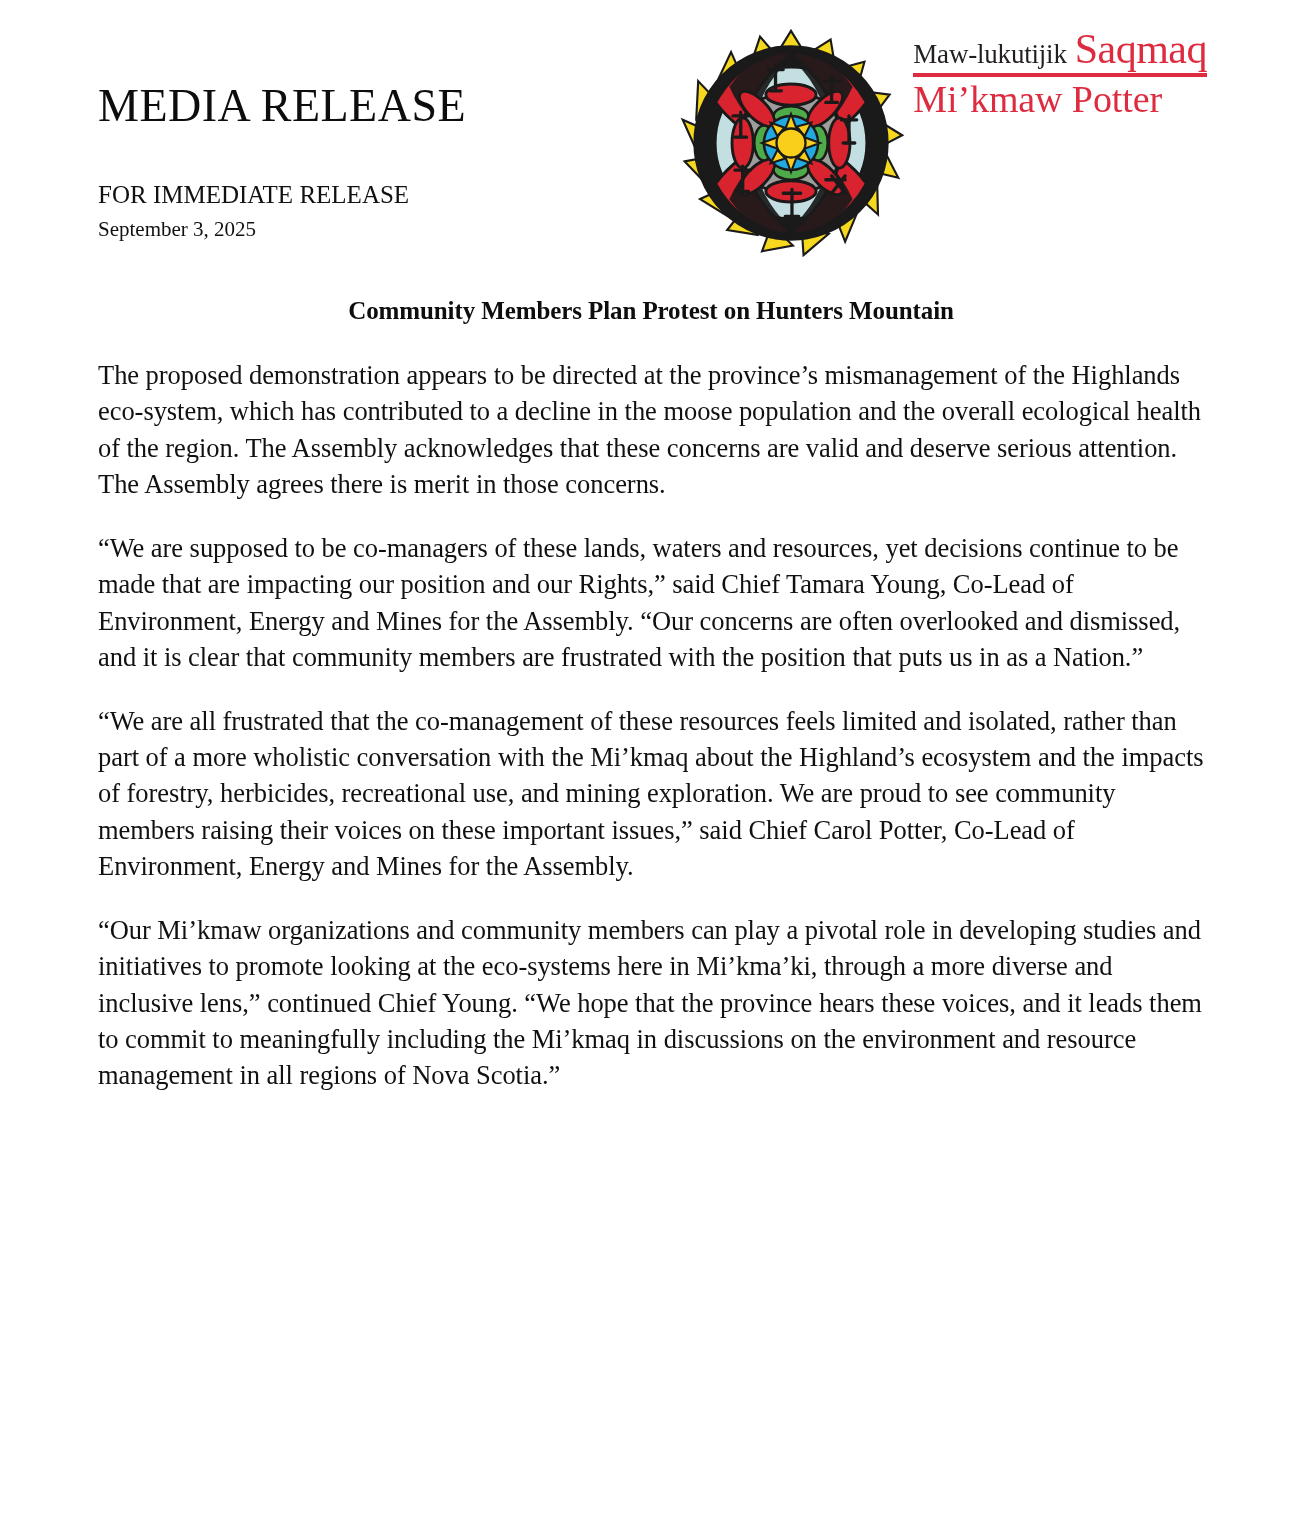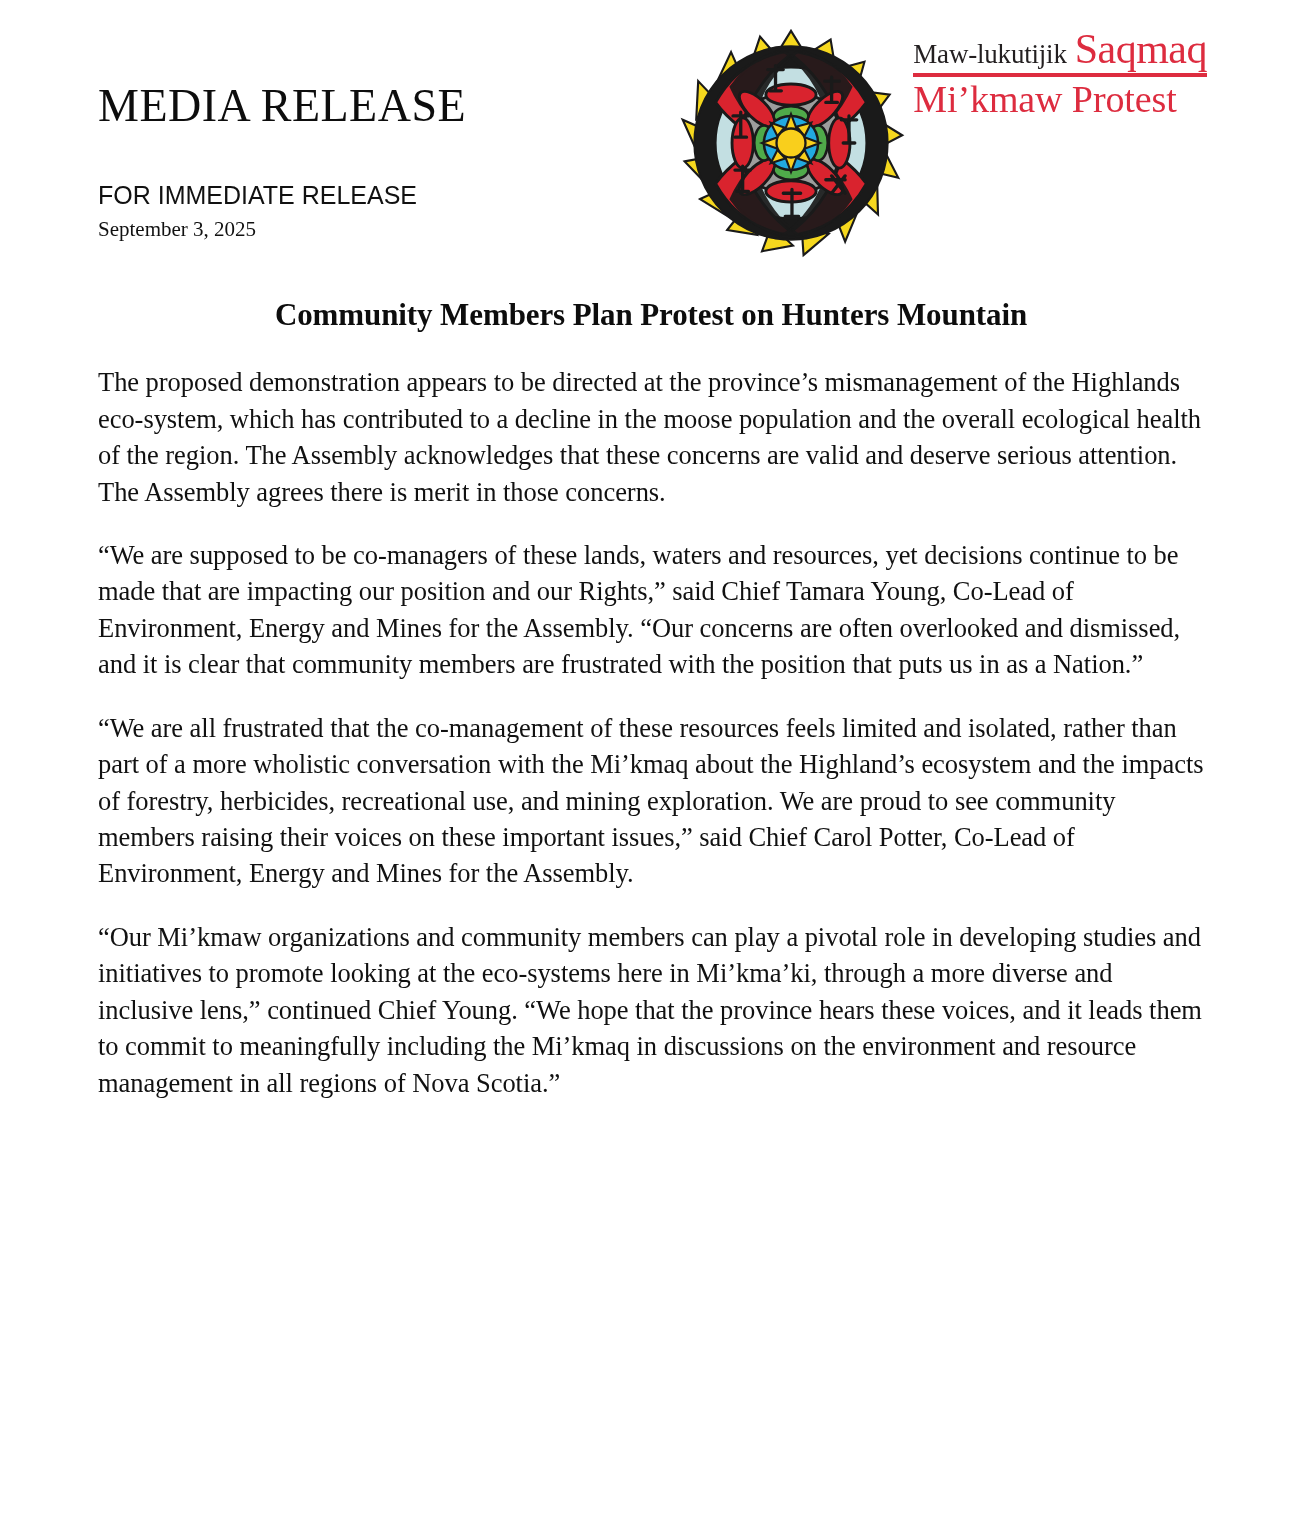--- a/index.html
+++ b/index.html
@@ -43,21 +43,21 @@
     font-size: 46px;
     font-weight: 400;
     letter-spacing: 0.5px;
     line-height: 1.05;
     color: #0d0d0d;
     margin: 0;
     white-space: nowrap;
   }
 
   .for-immediate {
-    font-family: Liberation Sans, sans-serif;
+    font-family: Liberation Serif, serif;
     font-size: 25px;
     line-height: 1.30;
     color: #111111;
     margin-top: 49px;
     white-space: nowrap;
   }
 
   .release-date {
     font-family: "Liberation Serif", "DejaVu Serif", serif;
     font-size: 21px;
@@ -135,21 +135,21 @@
   
   .body-wrap {
     padding: 0 108px 0 98px;
     margin-top: 16px;
   }
 
   .headline {
     text-align: center;
     font-family: "Liberation Serif", "DejaVu Serif", serif;
     font-weight: bold;
-    font-size: 31px;
+    font-size: 25px;
     color: #0d0d0d;
     letter-spacing: -0.1px;
     margin: 0 0 31px 0;
     line-height: 1.2;
   }
 
   p.body-para {
     font-family: "Liberation Serif", "DejaVu Serif", serif;
     font-size: 26.5px;
     line-height: 1.375;
@@ -262,21 +262,21 @@
           <path d="M112 172 L130 172 M121 168 L121 196 M114 196 L128 196"></path>
           <path d="M156 158 L176 158 M162 154 L176 172 M176 154 L162 172"></path>
         </g>
       </svg>
 
       <div class="logo-wordmark">
         <div class="wm-line1">
           <span class="wm-maw">Maw-lukutijik</span><span class="wm-saqmaq">Saqmaq</span>
         </div>
         <div class="wm-rule"></div>
-        <div class="wm-line3">Mi’kmaw Protest</div>
+        <div class="wm-line3">Mi’kmaw Potter</div>
       </div>
 
     </div>
   </div>
 
   <div class="body-wrap">
 
     <h2 class="headline">Community Members Plan Protest on Hunters Mountain</h2>
 
 

